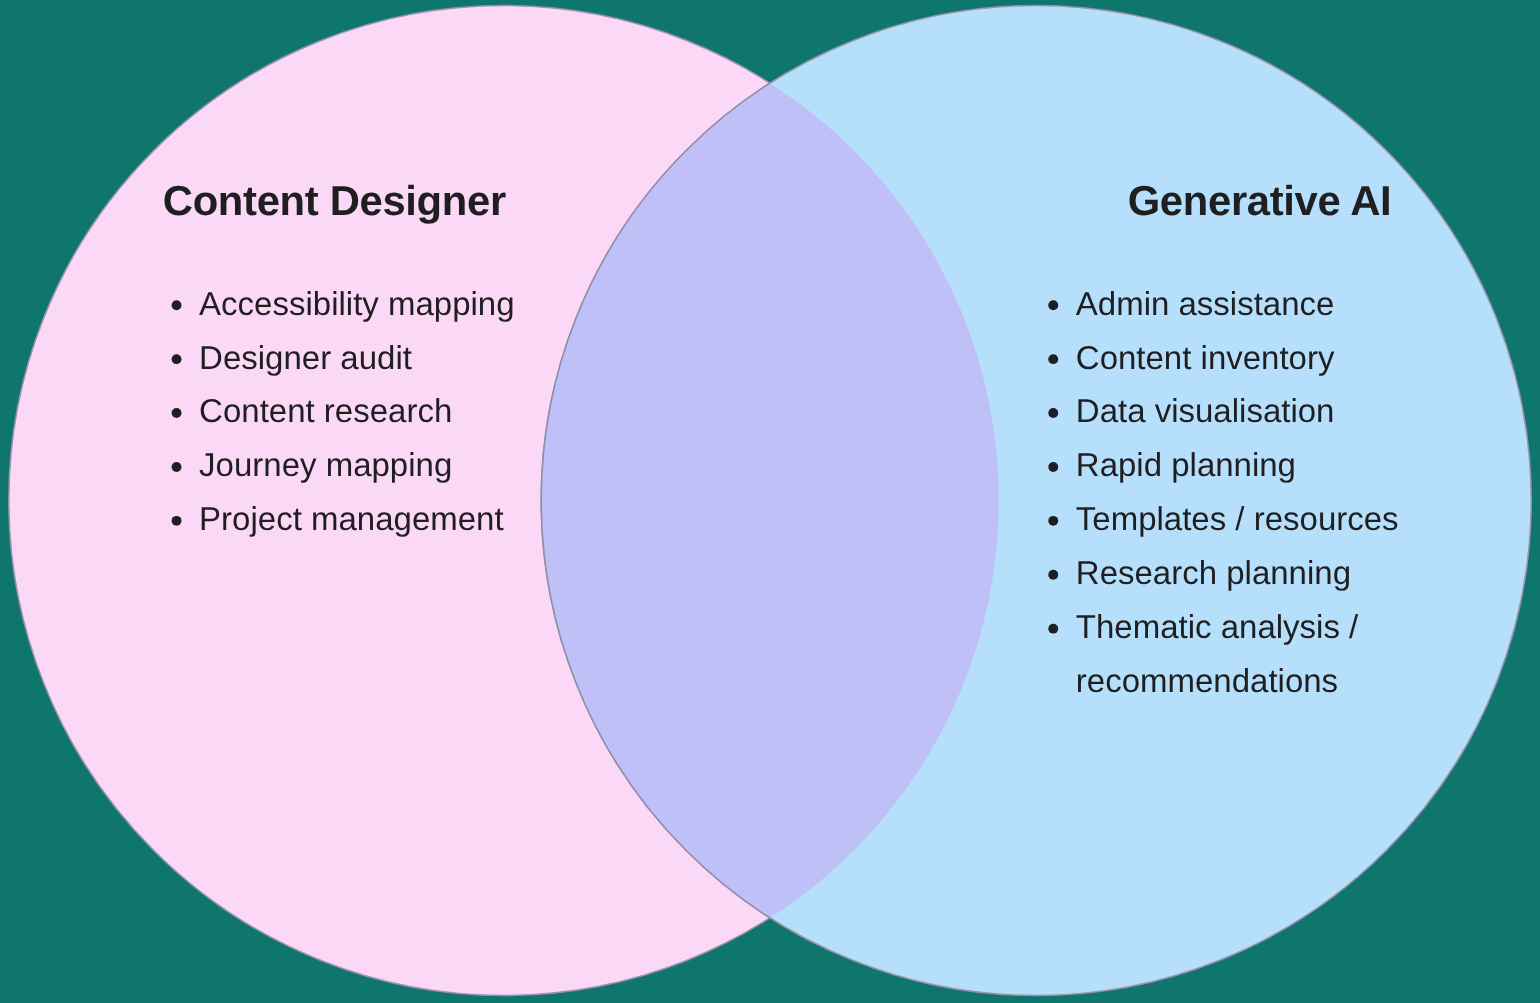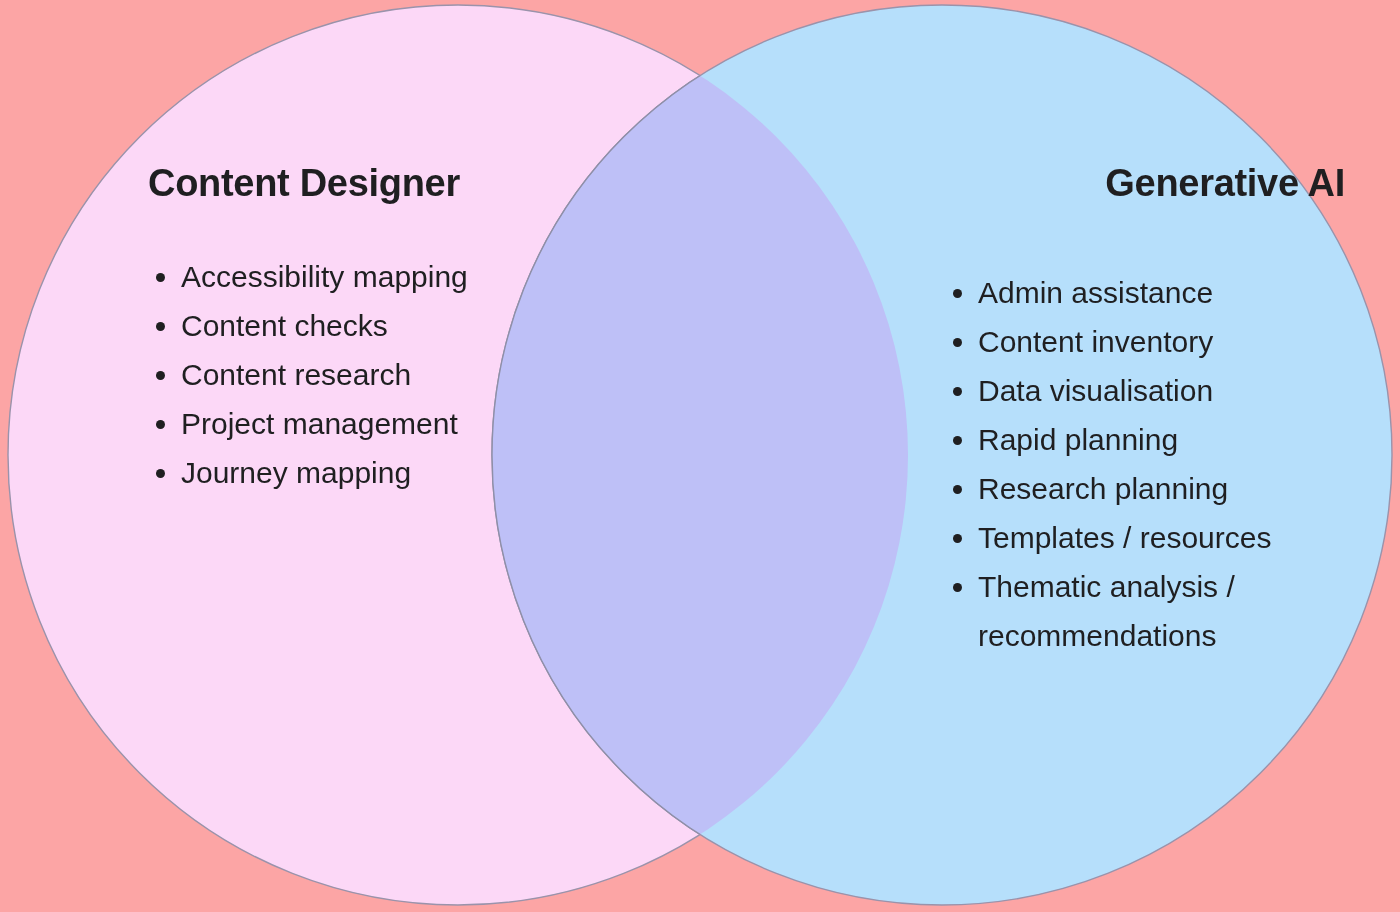--- a/index.html
+++ b/index.html
@@ -5,21 +5,21 @@
 <style>
   html, body {
     margin: 0;
     padding: 0;
     background: #4c6a74;
   }
   #stage {
     position: relative;
     width: 1400px;
     height: 912px;
-    background: #fca5a5;
+    background: #0f766e;
     overflow: hidden;
     font-family: "Liberation Sans", "DejaVu Sans", sans-serif;
   }
 
   
   .venn-svg {
     position: absolute;
     left: 0;
     top: 0;
     width: 1400px;
@@ -69,22 +69,22 @@
   #left-group      { left: 148px; top: 164px; width: 440px; }
   #left-group .title { text-align: left; padding-left: 0px; }
   #left-group ul.items { margin-top: 48px; margin-left: 0px; width: 440px; }
 
   
   #center-group    { left: 568px; top: 164px; width: 262px; }
   #center-group ul.items { margin-top: 106px; width: 262px; }
 
   
   #right-group     { left: 945px; top: 164px; width: 400px; }
-  #right-group .title { text-align: right; }
-  #right-group ul.items { margin-top: 64px; width: 400px; }
+  #right-group .title { text-align: center; }
+  #right-group ul.items { margin-top: 48px; width: 400px; }
 </style>
 </head>
 <body>
 
 <div id="stage">
 
   <svg class="venn-svg" viewBox="0 0 1400 912">
     <defs>
       <clipPath id="clip-left">
         <circle cx="458" cy="455" r="450"></circle>
@@ -94,34 +94,34 @@
     <circle cx="942" cy="455" r="450" fill="#b6dffb" stroke="#9a93ab" stroke-width="1.4"></circle>
     <g clip-path="url(#clip-left)">
       <circle cx="942" cy="455" r="450" fill="#bec0f7" stroke="#8f8fa8" stroke-width="1.4"></circle>
     </g>
   </svg>
 
   <div class="col" id="left-group">
     <div class="title">Content Designer</div>
     <ul class="items">
       <li>Accessibility mapping</li>
-      <li>Content checks</li>
+      <li>Designer audit</li>
       <li>Content research</li>
+      <li>Journey mapping</li>
       <li>Project management</li>
-      <li>Journey mapping</li>
     </ul>
   </div>
 
 
   <div class="col" id="right-group">
     <div class="title">Generative AI</div>
     <ul class="items">
       <li>Admin assistance</li>
       <li>Content inventory</li>
       <li>Data visualisation</li>
       <li>Rapid planning</li>
+      <li>Templates / resources</li>
       <li>Research planning</li>
-      <li>Templates / resources</li>
       <li>Thematic analysis / recommendations</li>
     </ul>
   </div>
 
 </div>
 
 </body></html>

